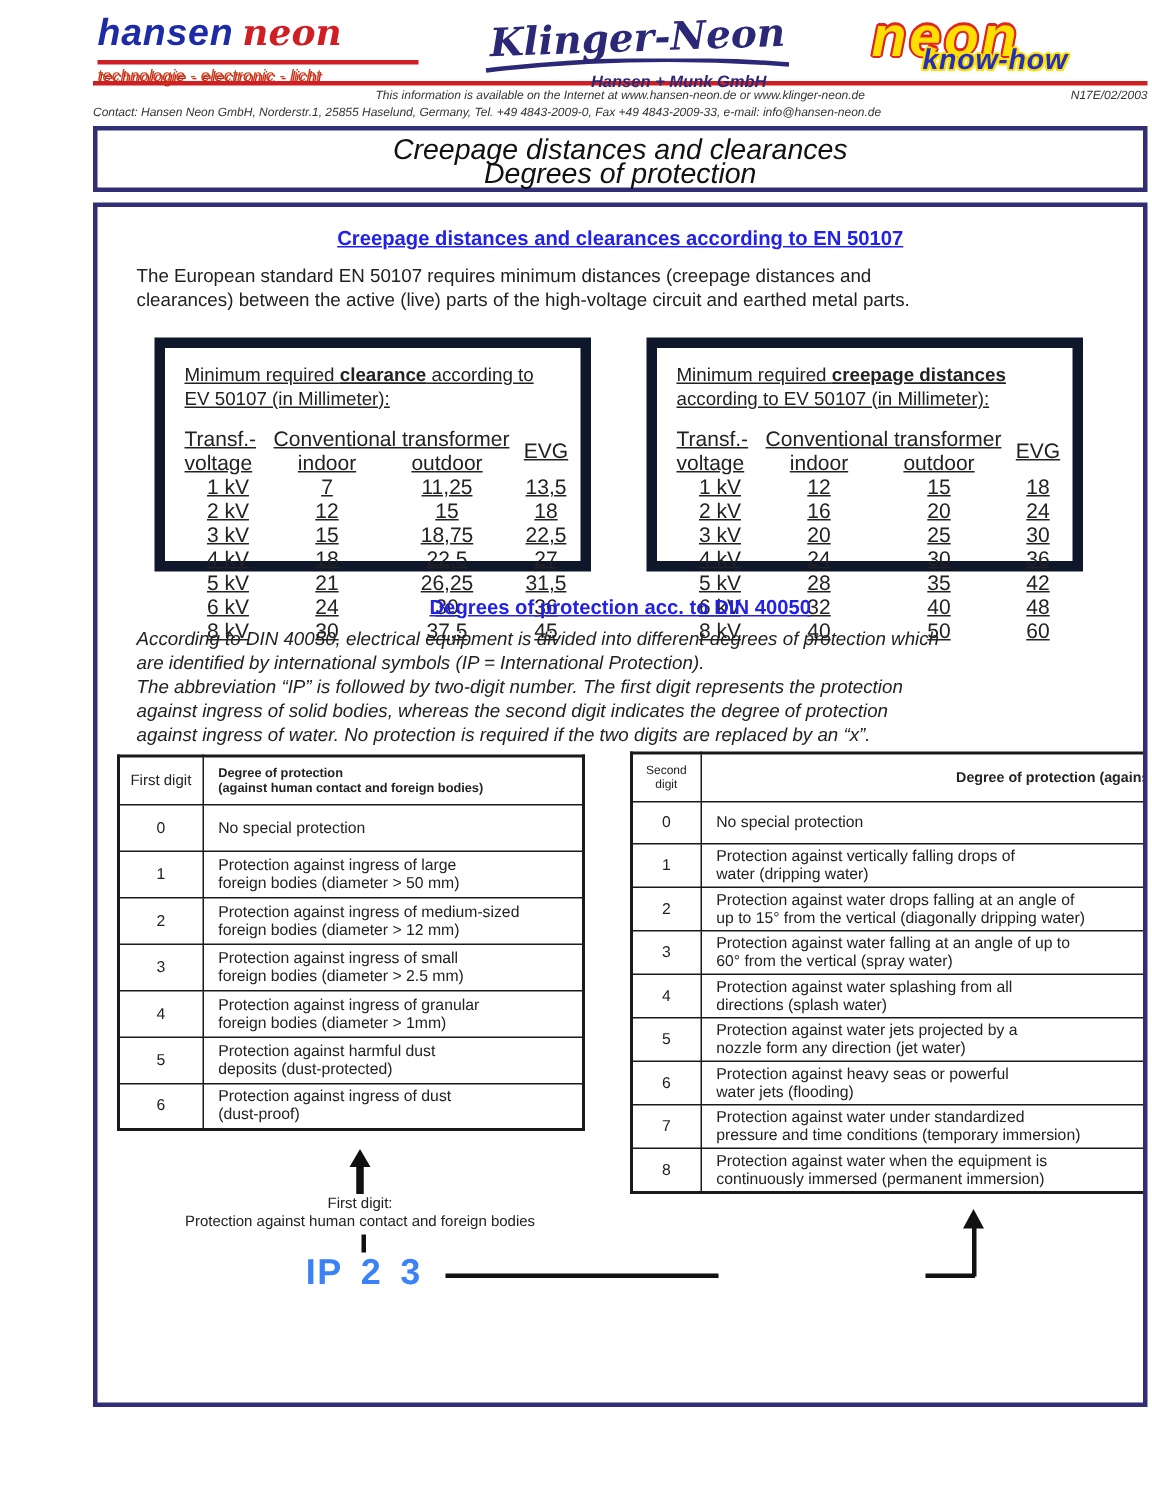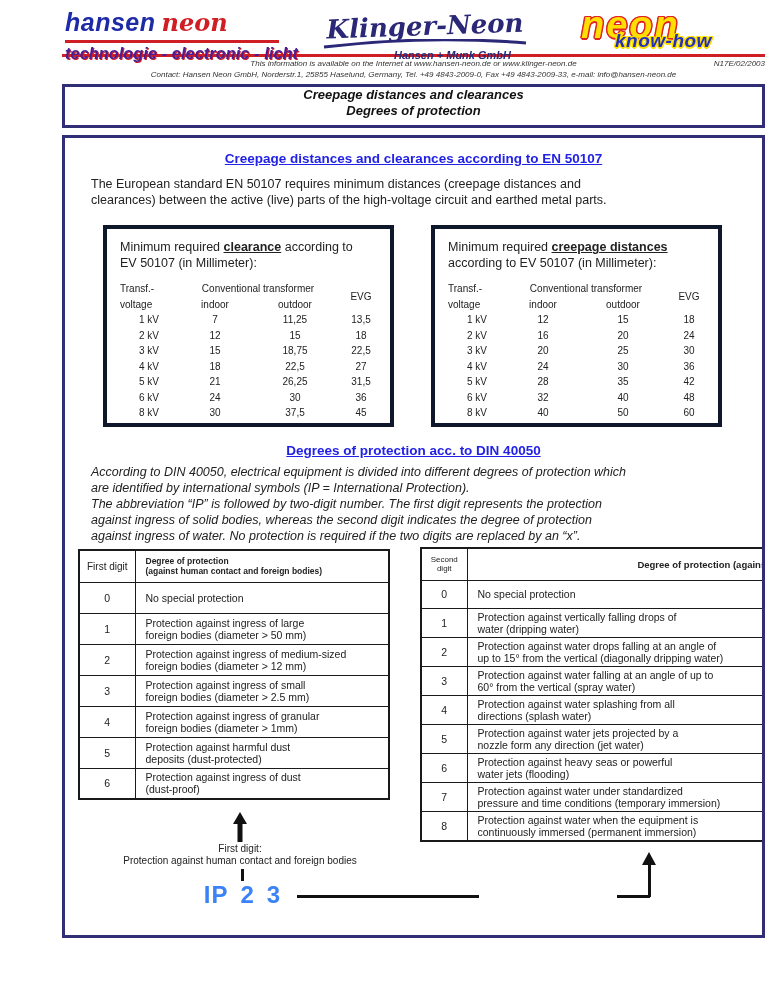--- a/index.html
+++ b/index.html
@@ -8,62 +8,62 @@
           font-family:"Liberation Sans", sans-serif; color:#222; }
   .sheet { position:absolute; left:62px; top:0; width:703px; }
 
   
   .logos { display:flex; padding-top:9px; height:52px;justify-content:space-between; }
   .logo-hansen { width:232px; margin-left:3px; }
   .lh-line1 { line-height:26px; white-space:nowrap; }
   .lh-word1 { font-style:italic; font-weight:900; font-size:25px; letter-spacing:.5px; color:#1e2ba6; }
   .lh-word2 { font-family:"DejaVu Serif", serif; font-style:italic; font-weight:bold; font-size:24px; color:#d01f24; margin-left:6px; }
   .lh-rule { width:214px; height:3px; background:#d01f24; margin-top:1px; }
-  .lh-tagline { margin-top:2px; font-style:italic; font-weight:bold; font-size:16px; color:#4c1d95;
+  .lh-tagline { margin-top:2px; font-style:italic; font-weight:normal; font-size:11px; color:#c2410c;
                 text-shadow:1px 1px 0 #d01f24; letter-spacing:.2px; white-space:nowrap; }
   .logo-klinger { width:240px; margin-left:8px; padding-top:2px; text-align:center; }
   .lk-name { font-family:"DejaVu Serif", serif; font-style:italic; font-weight:900; font-size:26px;
              color:#2b2877; transform:rotate(-2deg); white-space:nowrap; }
   .lk-swoosh { display:block; margin:-2px auto 0; }
   .lk-sub { font-style:italic; font-weight:bold; font-size:11px; color:#2b2877; margin-left:55px; white-space:nowrap; }
   .logo-knowhow { margin-left:auto; margin-right:4px; width:180px; position:relative; }
   .lkh-neon { font-style:italic; font-weight:900; font-size:38px; line-height:32px; letter-spacing:2px;
               color:#ffdf00; white-space:nowrap;
               text-shadow:-1.5px 0 #e02424,1.5px 0 #e02424,0 -1.5px #e02424,0 1.5px #e02424,
                           -1px -1px #e02424,1px 1px #e02424,-1px 1px #e02424,1px -1px #e02424; }
   .lkh-know { position:relative; margin-top:-11px; margin-left:34px; font-style:italic; font-weight:900;
               font-size:19px; letter-spacing:.5px; color:#2330bf; white-space:nowrap;
               text-shadow:-1.5px 0 #ffdf00,1.5px 0 #ffdf00,0 -1.5px #ffdf00,0 1.5px #ffdf00,
                           -1px -1px #ffdf00,1px 1px #ffdf00,-1px 1px #ffdf00,1px -1px #ffdf00; }
   .red-rule { height:3px; background:#d01f24; margin-top:2px; }
   .info { margin-top:2px; font-style:italic; font-size:8px; color:#333; }
   .info-line1 { position:relative; text-align:center; line-height:10px; }
   .doc-ref { position:absolute; right:0; top:0; }
-  .info-line2 { text-align:center; line-height:10px; margin-top:1px; }
+  .info-line2 { line-height:10px; margin-top:1px; }
 
   
   .title-box { margin-top:4px; height:44px; border:3px solid #322e75; display:flex; flex-direction:column;
-               justify-content:flex-start; align-items:center; font-weight:bold; font-style:italic;
-               font-size:13px; line-height:16px; color:#111; }
+               justify-content:flex-end; align-items:center; font-weight:normal; font-style:italic;
+               font-size:19px; line-height:16px; color:#111; }
 
   
   .main-box { margin-top:7px; height:803px; border:3px solid #322e75; position:relative; overflow:hidden; }
   .blue-heading { margin-top:13px; text-align:center; font-size:13.5px; font-weight:bold;
                   color:#2222e6; text-decoration:underline; line-height:16px; }
   .blue-heading.second { margin-top:16px; }
   .body-para { margin:9px 0 0 26px; font-size:12.5px; line-height:16px; white-space:pre-line; color:#222; }
   .body-para.p2 { margin-top:14px; }
   .body-para.p3 { margin-top:5px;font-style:italic; }
 
   
   .en-tables { display:flex; margin:17px 0 0 38px; gap:37px; }
-  .en-box { width:291px; height:202px; border:4px solid #0f172a; padding:11px 0 0 13px; font-size:12.5px; }
+  .en-box { width:291px; height:156px; border:7px solid #0f172a; padding:11px 0 0 13px; font-size:12.5px;text-decoration:underline; }
   .en-caption { line-height:15.5px; }
   .cap-bold { font-weight:bold; text-decoration:underline; }
-  .en-data { margin-top:10px; border-collapse:collapse; font-size:10px; }
+  .en-data { margin-top:10px; border-collapse:collapse; font-size:14px; }
   .en-data td { height:15.5px; text-align:center; padding:0; }
   .en-data .hl { text-align:left; }
   .c-kv { width:58px; } .c-in { width:74px; } .c-out { width:86px; } .c-evg { width:46px; }
 
   
   .ip-area { position:relative; height:360px; }
   .ip-table { position:absolute; border-collapse:collapse; border:2px solid #1a1a1a; background:#fff; color:#222; }
   .ip-table td { border:1px solid #1a1a1a; vertical-align:middle; padding:2px 6px; }
   .ip-first { left:13px; top:5px; width:312px; }
   .ip-second { left:355px; top:3px; width:388px; }

